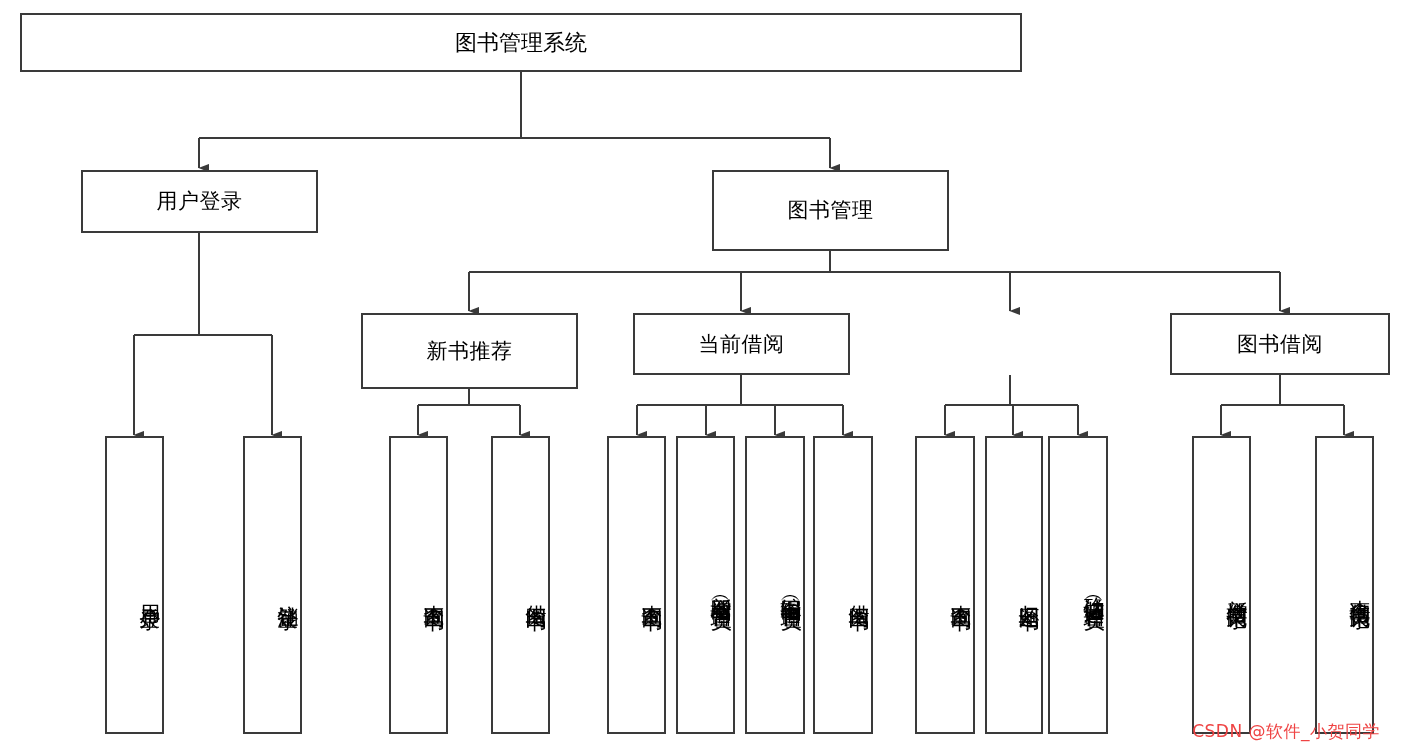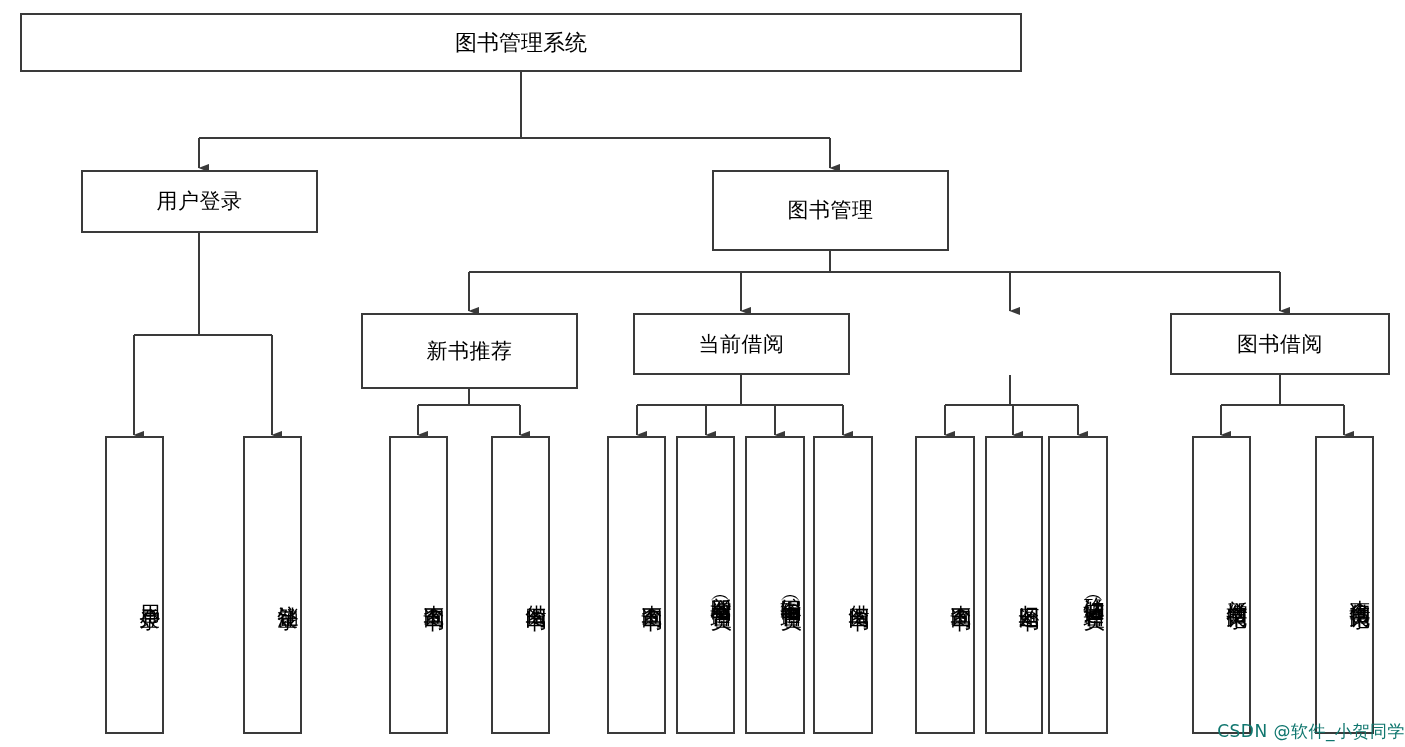--- a/index.html
+++ b/index.html
@@ -54,24 +54,24 @@
     padding-top: 14px;
   }
   .node.vert.tall-pad {
     padding-top: 8px;
   }
   .node .label {
     display: block;
   }
   .watermark {
     position: absolute;
-    right: 0;
+    right: 25px;
     bottom: 4px;
     font-size: 17px;
-    color: #0f766e;
+    color: #ef4444;
     white-space: nowrap;
     letter-spacing: 0.5px;
   }
 </style>
 </head>
 <body>
 
 <div id="diagram-root">
 
   <svg class="wires" viewBox="0 0 1405 747">

